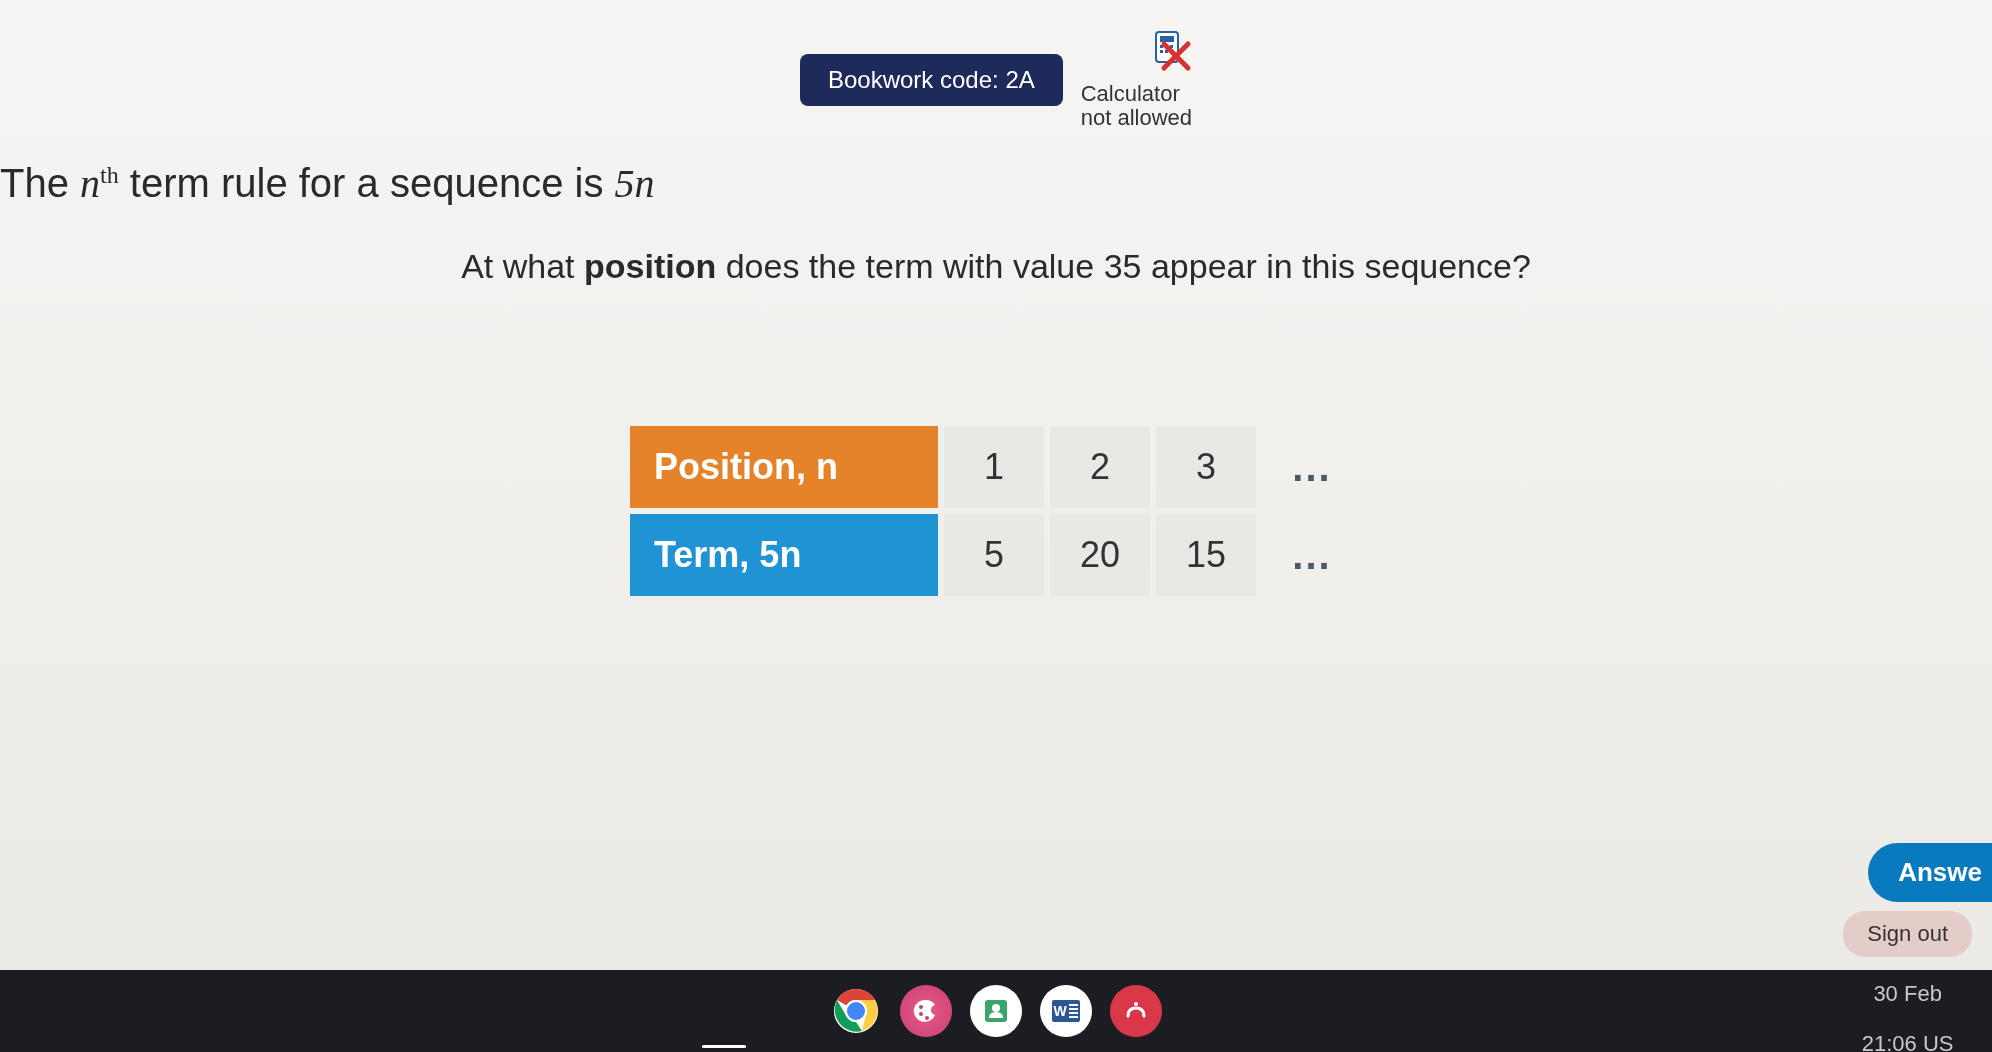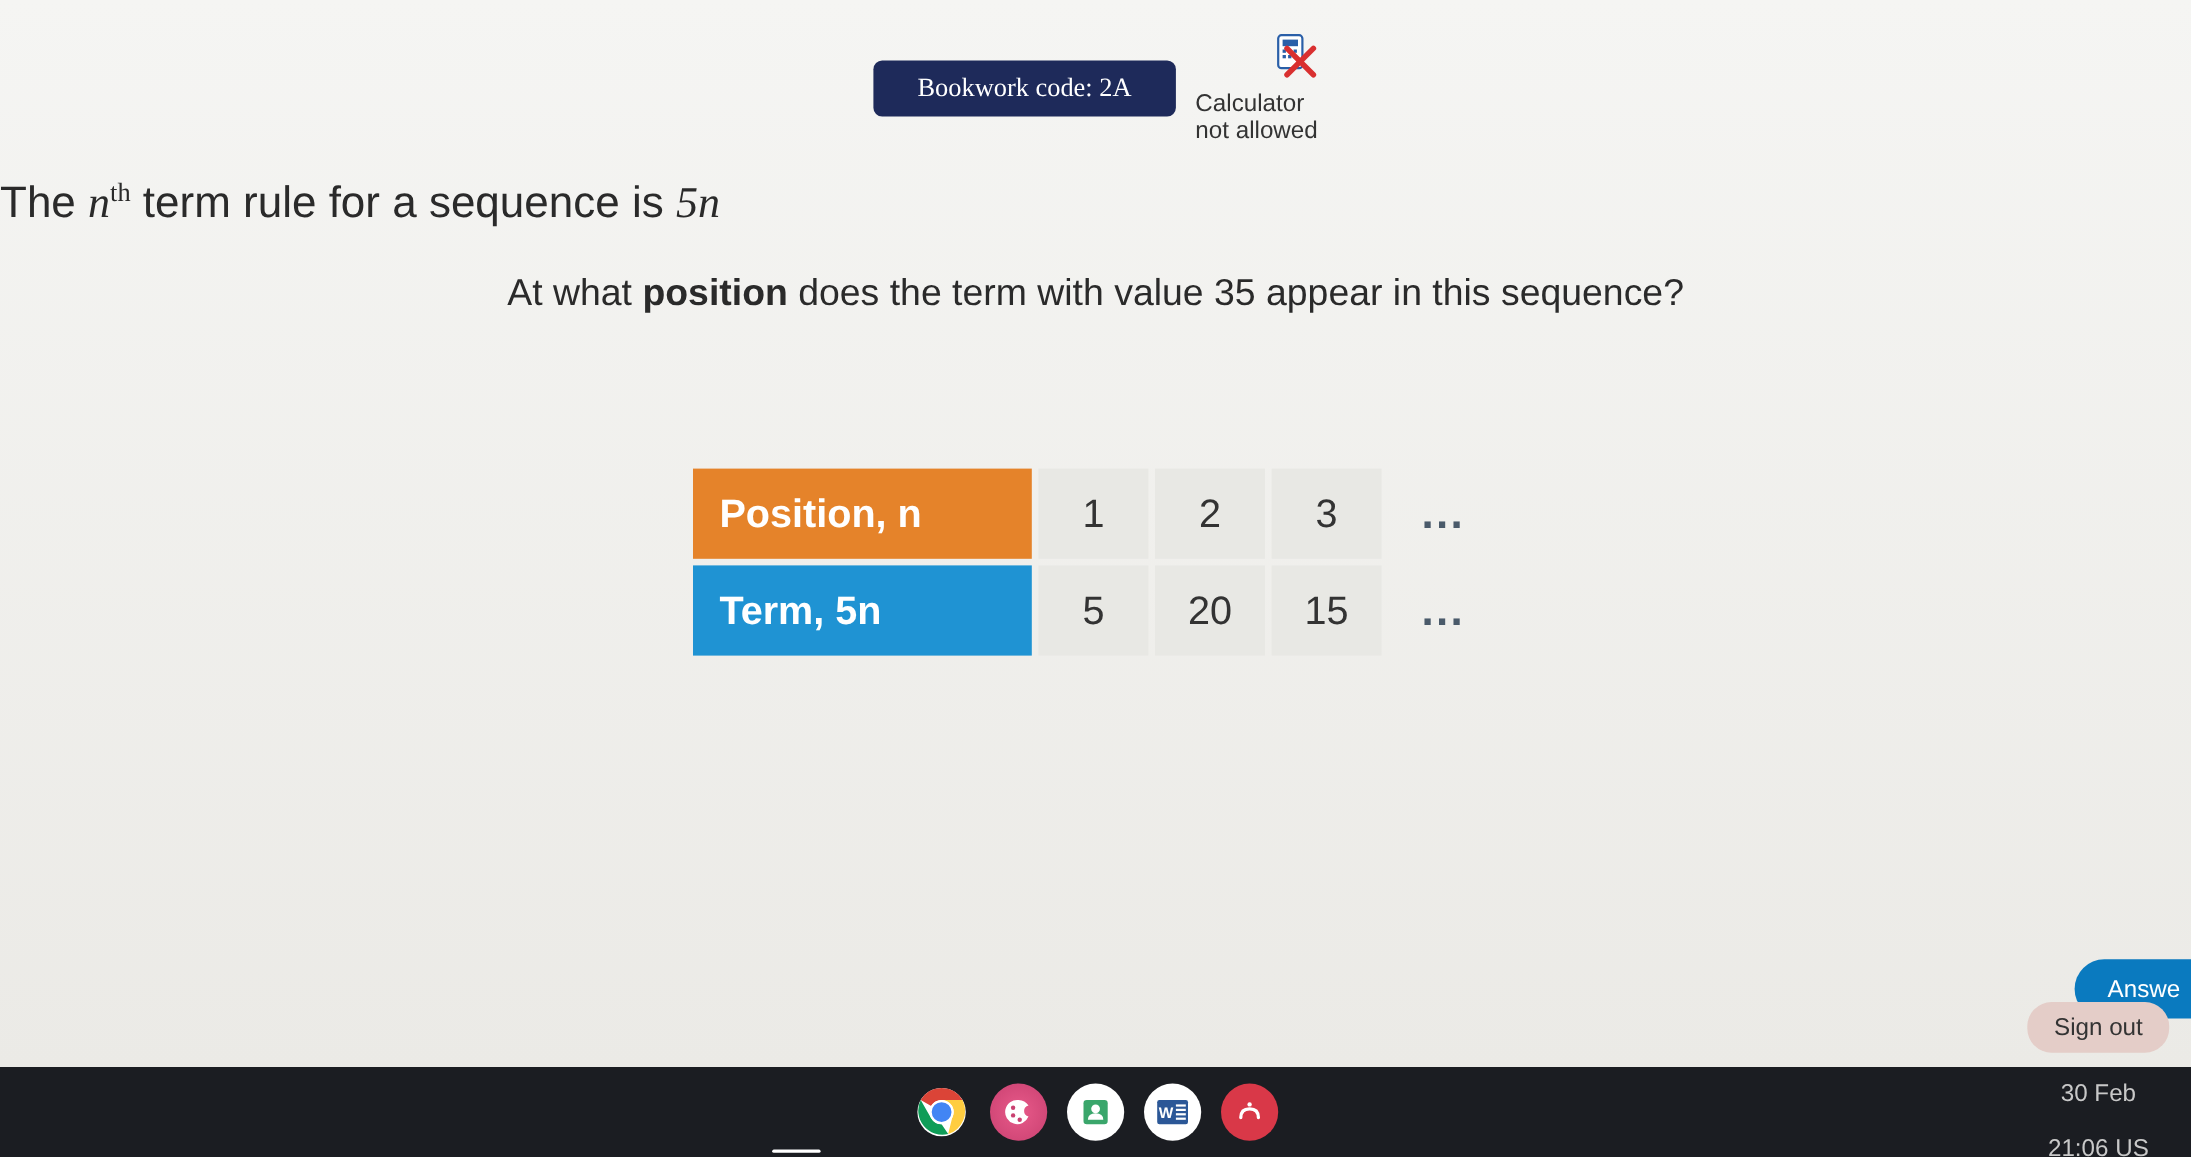--- a/index.html
+++ b/index.html
@@ -25,25 +25,24 @@
     .top-badges {
       display: flex;
       justify-content: center;
       align-items: center;
       gap: 18px;
       margin-bottom: 30px;
     }
     .bookwork-badge {
       background: #1e2a5a;
       color: #ffffff;
-      padding: 12px 40px;
+      padding: 12px 28px;
       border-radius: 8px;
       font-size: 24px;
       font-weight: 400;
-      font-family: Liberation Serif, serif;
     }
     .calculator-badge {
       display: flex;
       align-items: flex-end;
       gap: 10px;
       color: #333;
       font-size: 22px;
       flex-direction: column;
     }
     .calc-icon {
@@ -154,28 +153,28 @@
     }
     .video-icon {
       width: 28px;
       height: 20px;
       display: flex;
       align-items: center;
     }
     .answer-btn {
       position: absolute;
       right: 0;
-      bottom: 44px;
+      bottom: 68px;
       background: #0a7abf;
       color: #ffffff;
       border: none;
       border-radius: 30px 0 0 30px;
       padding: 14px 10px 14px 30px;
-      font-size: 22px;
-      font-weight: 400;
+      font-size: 26px;
+      font-weight: 700;
       cursor: pointer;
     }
     .taskbar {
       position: absolute;
       bottom: 0;
       left: 0;
       width: 100%;
       height: 82px;
       background: #1b1d22;
       display: flex;

